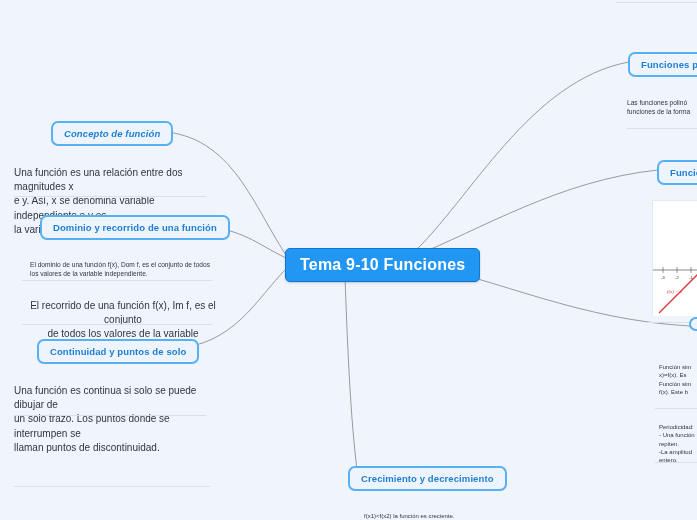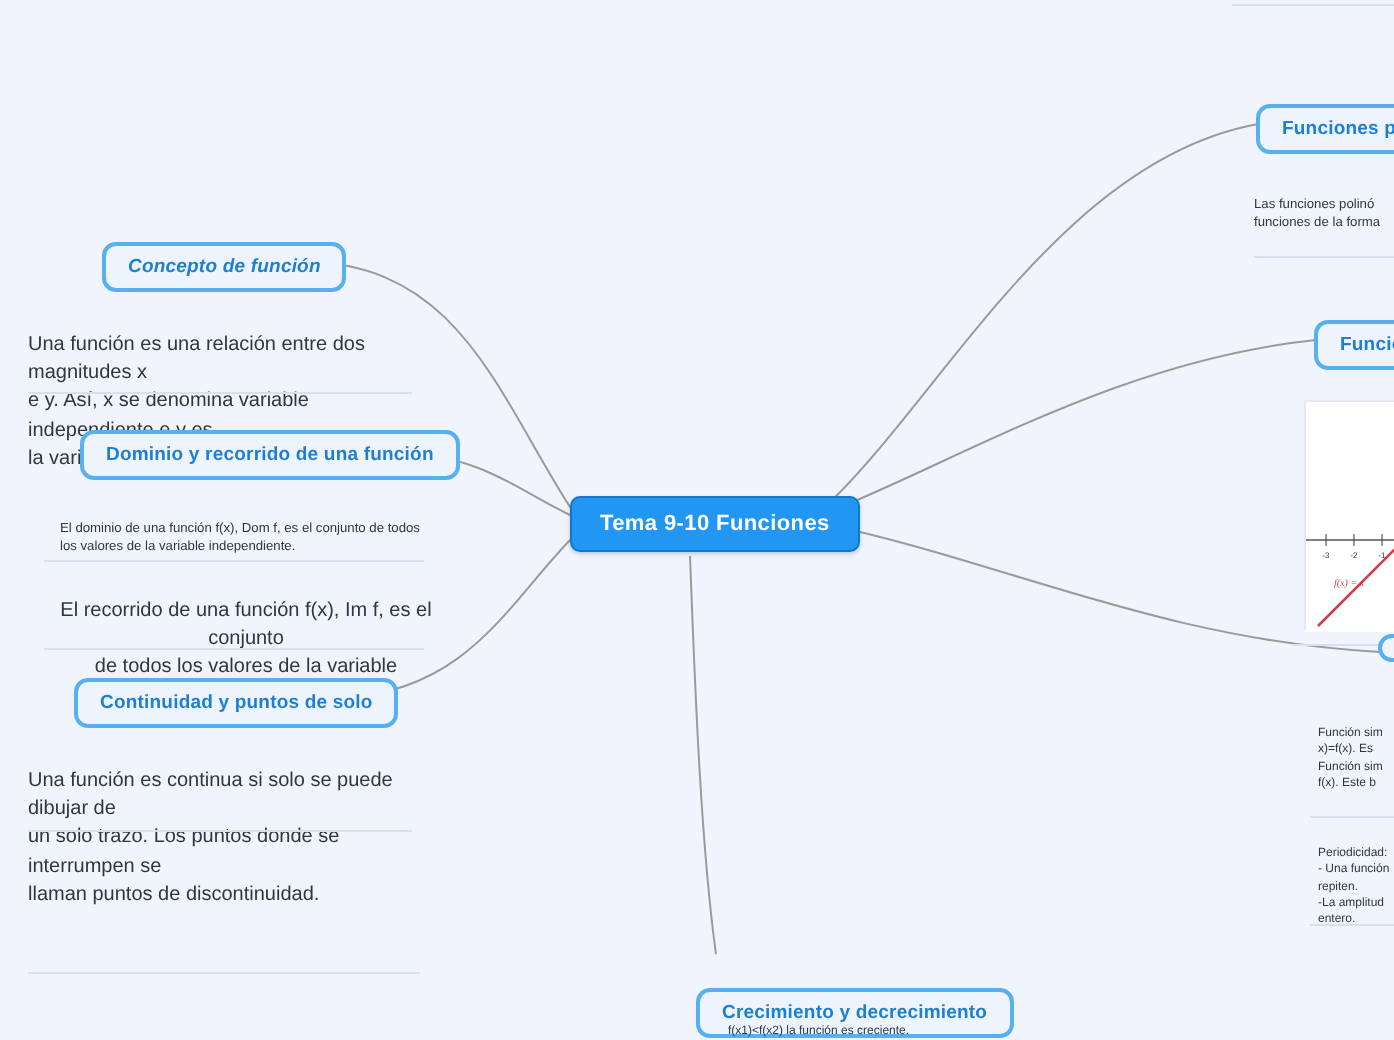--- a/index.html
+++ b/index.html
@@ -24,21 +24,21 @@
     pointer-events: none;
   }
   
   .root-node {
     position: absolute;
     background: #2196f3;
     border: 1px solid #1277c9;
     border-radius: 5px;
     color: #ffffff;
     font-weight: bold;
-    font-size: 11px;
+    font-size: 16px;
     letter-spacing: .2px;
     padding: 7px 14px;
     white-space: nowrap;
     box-shadow: 0 1px 2px rgba(30,70,140,.25);
   }
   
   .topic-node {
     position: absolute;
     background: #eef4fe;
     border: 2px solid #57b0f2;
@@ -119,21 +119,21 @@
 
   <div class="topic-node" style="left:37px; top:339px;">
     <span>Continuidad y puntos de solo</span>
   </div>
   <div class="note" style="left:14px; top:384px; width:192px;">Una función es continua si solo se puede dibujar de
 un solo trazo. Los puntos donde se interrumpen se
 llaman puntos de discontinuidad.</div>
   <div class="divider" style="left:14px; top:415px; width:192px;"></div>
   <div class="divider" style="left:14px; top:486px; width:196px;"></div>
 
-  <div class="topic-node" style="left:348px; top:494px;">
+  <div class="topic-node" style="left:348px; top:466px;">
     <span>Crecimiento y decrecimiento</span>
   </div>
   <div class="note xs" style="left:364px; top:512px; width:200px;">f(x1)&lt;f(x2) la función es creciente.</div>
 
   <div class="topic-node" data-clipped="true" style="left:628px; top:52px;">
     <span>Funciones polinó</span>
   </div>
   <div class="note sm" style="left:627px; top:98px; width:120px;">Las funciones polinó
 funciones de la forma</div>
   <div class="divider" style="left:627px; top:128px; width:70px;"></div>

